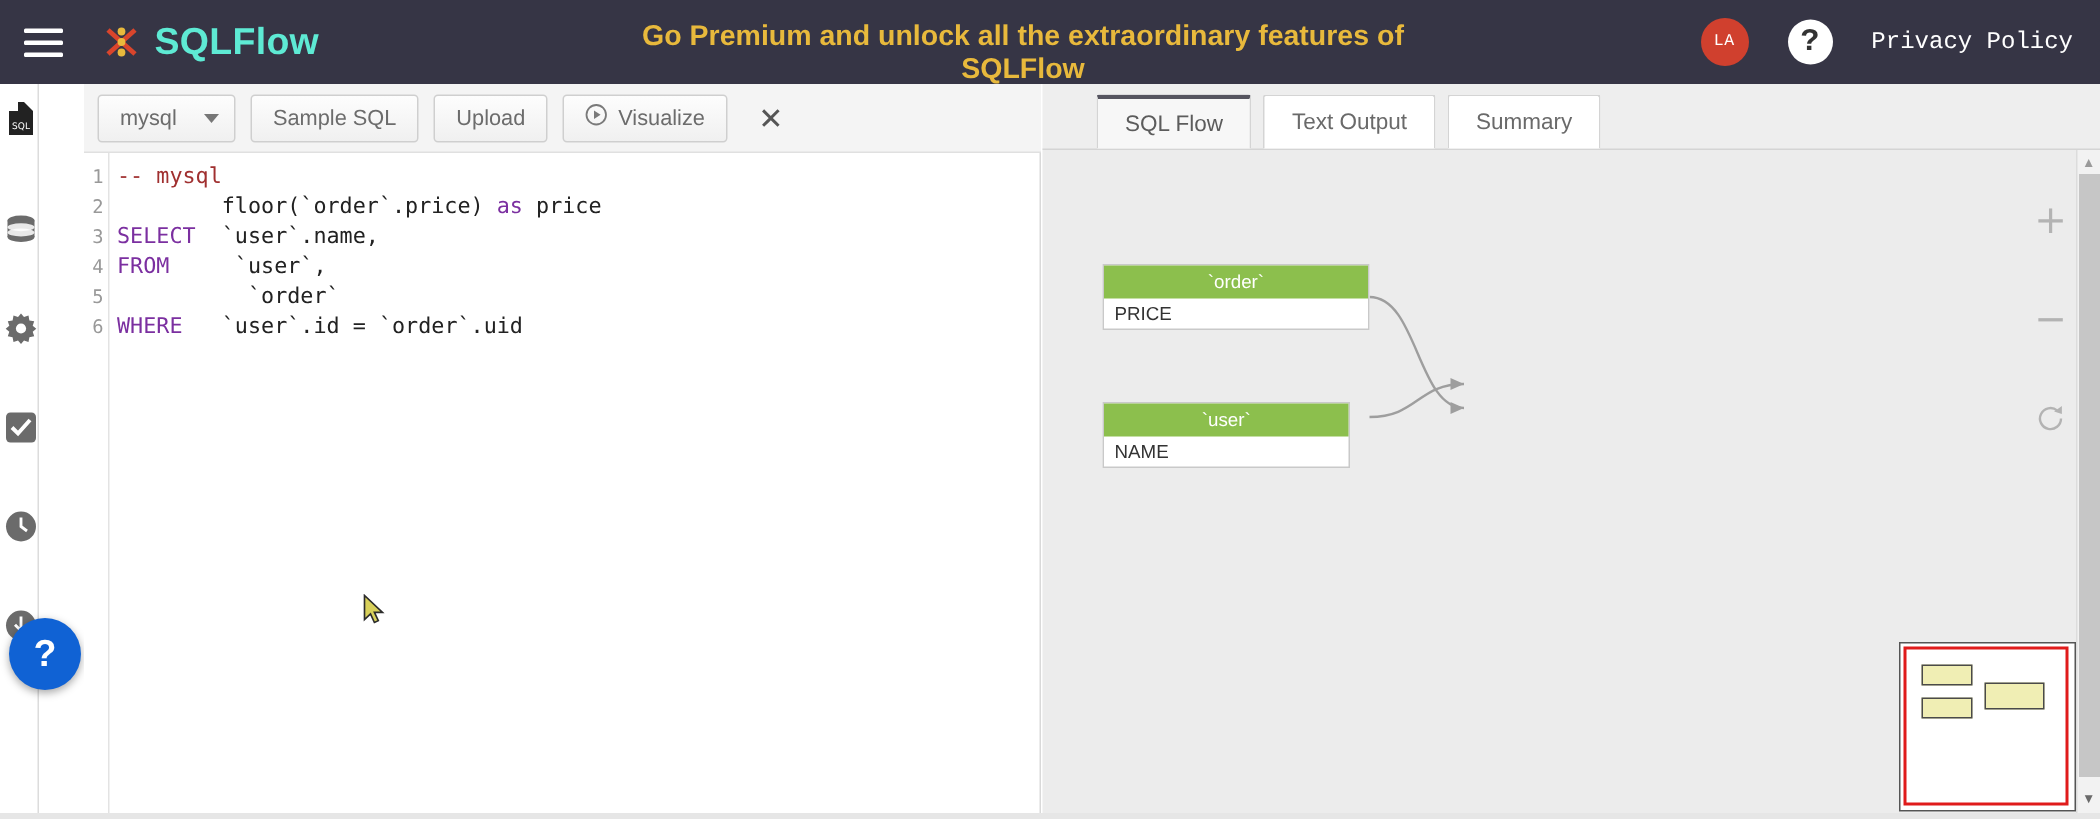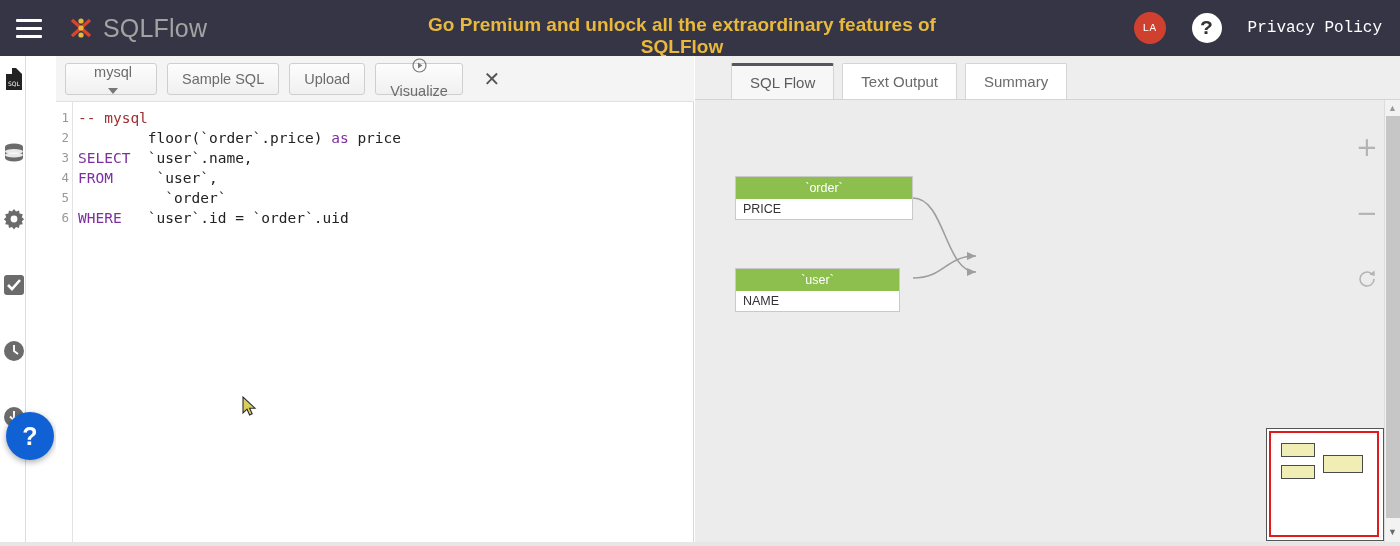--- a/index.html
+++ b/index.html
@@ -18,21 +18,21 @@
     background: #363545; display: flex; align-items: center;
   }
   .hamburger {
     width: 46px; margin-left: 6px; display: flex; flex-direction: column;
     justify-content: center; align-items: center; gap: 5px; cursor: pointer;
   }
   .hamburger span { display: block; width: 26px; height: 3px; background: #ffffff; border-radius: 1px; }
   .brand { display: flex; align-items: center; margin-left: 16px; gap: 9px; }
   .brand-logo { position: relative; width: 26px; height: 26px; }
   .brand-name {
-    color: #a3a3a3; font-size: 25px; letter-spacing: .2px; font-weight: 400;
+    color: #5eead4; font-size: 25px; letter-spacing: .2px; font-weight: 700;
   }
   .promo {
     position: absolute; left: 402px; top: 14px; width: 560px; text-align: center;
     color: #e8b93c; font-size: 19px; font-weight: bold;
   }
   .header-right {
     position: absolute; right: 0; top: 0; height: 56px; display: flex;
     align-items: center; gap: 26px; padding-right: 18px; font-family: Liberation Mono, monospace;
   }
   .avatar {
@@ -67,21 +67,21 @@
   
   .toolbar {
     position: absolute; left: 56px; top: 56px; width: 638px; height: 46px;
     background: #f4f4f4; border-bottom: 1px solid #e0e0e0;
     display: flex; align-items: center; padding-left: 9px; gap: 10px;
   }
   .btn {
     height: 32px; background: linear-gradient(#fdfdfd, #f0f0f0);
     border: 1px solid #cfcfcf; border-radius: 3px; color: #6c6c6c;
     font-size: 14.5px; display: flex; align-items: center; justify-content: center;
-    gap: 7px; padding: 0 14px; cursor: pointer; white-space: nowrap; flex-direction: column;
+    gap: 7px; padding: 0 14px; cursor: pointer; white-space: nowrap;
   }
   .btn.sel { width: 92px; justify-content: space-between; padding: 0 10px 0 14px; }
   .caret {
     width: 0; height: 0; border-left: 5px solid transparent;
     border-right: 5px solid transparent; border-top: 6px solid #777777;
   }
   .close-x {
     margin-left: 8px; width: 22px; height: 22px; color: #555555; font-size: 20px;
     display: flex; align-items: center; justify-content: center; cursor: pointer;
     font-family: "DejaVu Sans", sans-serif;

